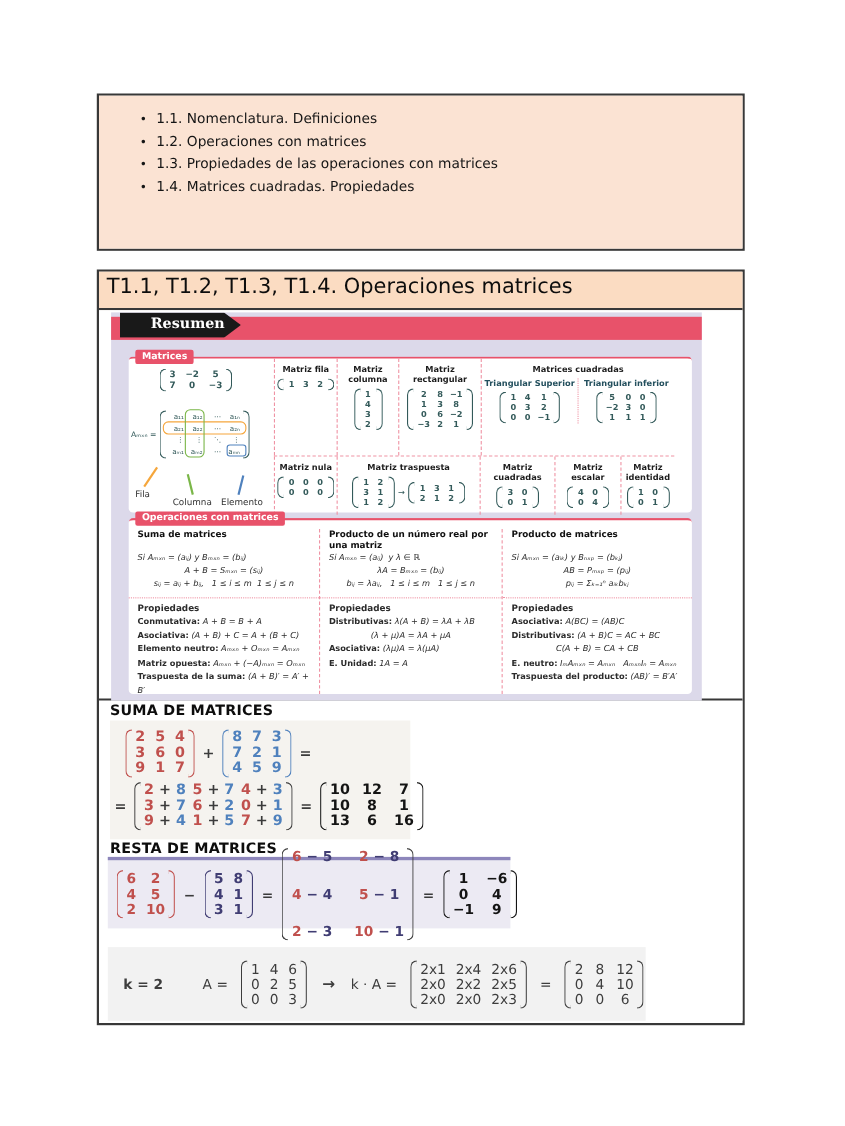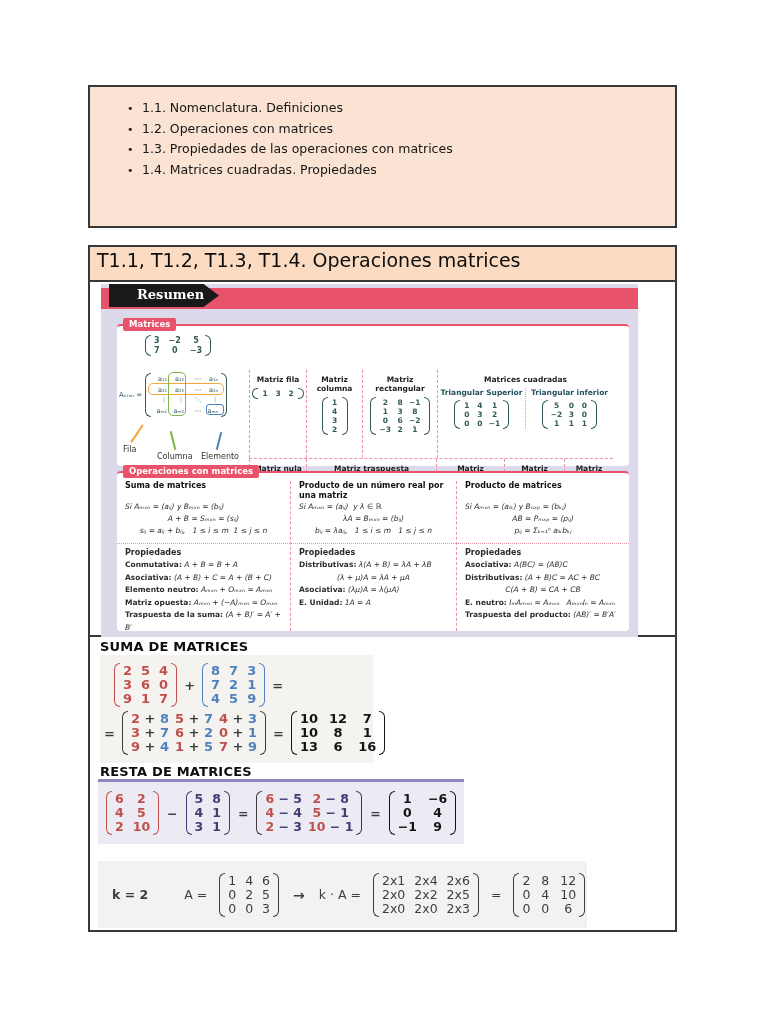--- a/index.html
+++ b/index.html
@@ -52,21 +52,21 @@
   .ov-el { left:61px; width:18px; top:31px; height:11px; border:1.3px solid #4f81bd; border-radius:3px; }
   .dlab { position:absolute; font-size:8px; color:#333; }
   .lab-fila { left:6px; top:119px; }
   .lab-col { left:40px; top:126px; }
   .lab-el { left:84px; top:126px; }
   .aline-arrow { position:absolute; width:1.6px; }
   .ar-fila { left:19px; top:97px; height:21px; background:#f5a63c; transform:rotate(34deg); }
   .ar-col { left:55px; top:105px; height:19px; background:#7ab648; transform:rotate(-14deg); }
   .ar-el { left:101px; top:106px; height:18px; background:#4f81bd; transform:rotate(14deg); }
 
-  .p1-grid { position:absolute; left:132px; top:0; right:16px; height:100%; font-size:7.5px;margin-top:44px; }
+  .p1-grid { position:absolute; left:132px; top:0; right:16px; height:100%; font-size:7.5px; }
   .row { display:flex; }
   .r1 { height:88px; }
   .r2 { height:54px; border-top:1px dashed #ef93a4; }
   .cell { border-left:1px dashed #ef93a4; padding-top:5px; text-align:center; }
   .ct { font-weight:bold; color:#1d1d1d; line-height:9px; margin-bottom:4px; }
   .cell .mx { font-weight:bold; font-size:7.5px; }
   .cell .mx-grid { column-gap:5px; }
   .cell .mx-cell { line-height:9px; min-width:8px; }
   .w-fila { width:57px; } .w-col { width:56px; } .w-rect { width:75px; } .w-cuad { flex:1; }
   .w-nula { width:57px; } .w-trasp { width:130px; } .w-diag { width:68px; } .w-esc { width:60px; } .w-id { flex:1; }
@@ -477,21 +477,21 @@
               <span class="mx-cell">5</span>
               <span class="mx-cell">8</span>
               <span class="mx-cell">4</span>
               <span class="mx-cell">1</span>
               <span class="mx-cell">3</span>
               <span class="mx-cell">1</span>
             </span>
           </span>
         <span class="op-sym">=</span>
         <span class="mx mx-sum3 c-op">
-            <span class="mx-grid" style="grid-template-columns: repeat(2, auto);">
+            <span class="mx-grid" style="grid-template-columns: repeat(2, auto); gap: 20px;">
               <span class="mx-cell"><span class="c-red">6</span><span class="c-navy"> − 5</span></span>
               <span class="mx-cell"><span class="c-red">2</span><span class="c-navy"> − 8</span></span>
               <span class="mx-cell"><span class="c-red">4</span><span class="c-navy"> − 4</span></span>
               <span class="mx-cell"><span class="c-red">5</span><span class="c-navy"> − 1</span></span>
               <span class="mx-cell"><span class="c-red">2</span><span class="c-navy"> − 3</span></span>
               <span class="mx-cell"><span class="c-red">10</span><span class="c-navy"> − 1</span></span>
             </span>
           </span>
         <span class="op-sym">=</span>
         <span class="mx mx-res c-black">

